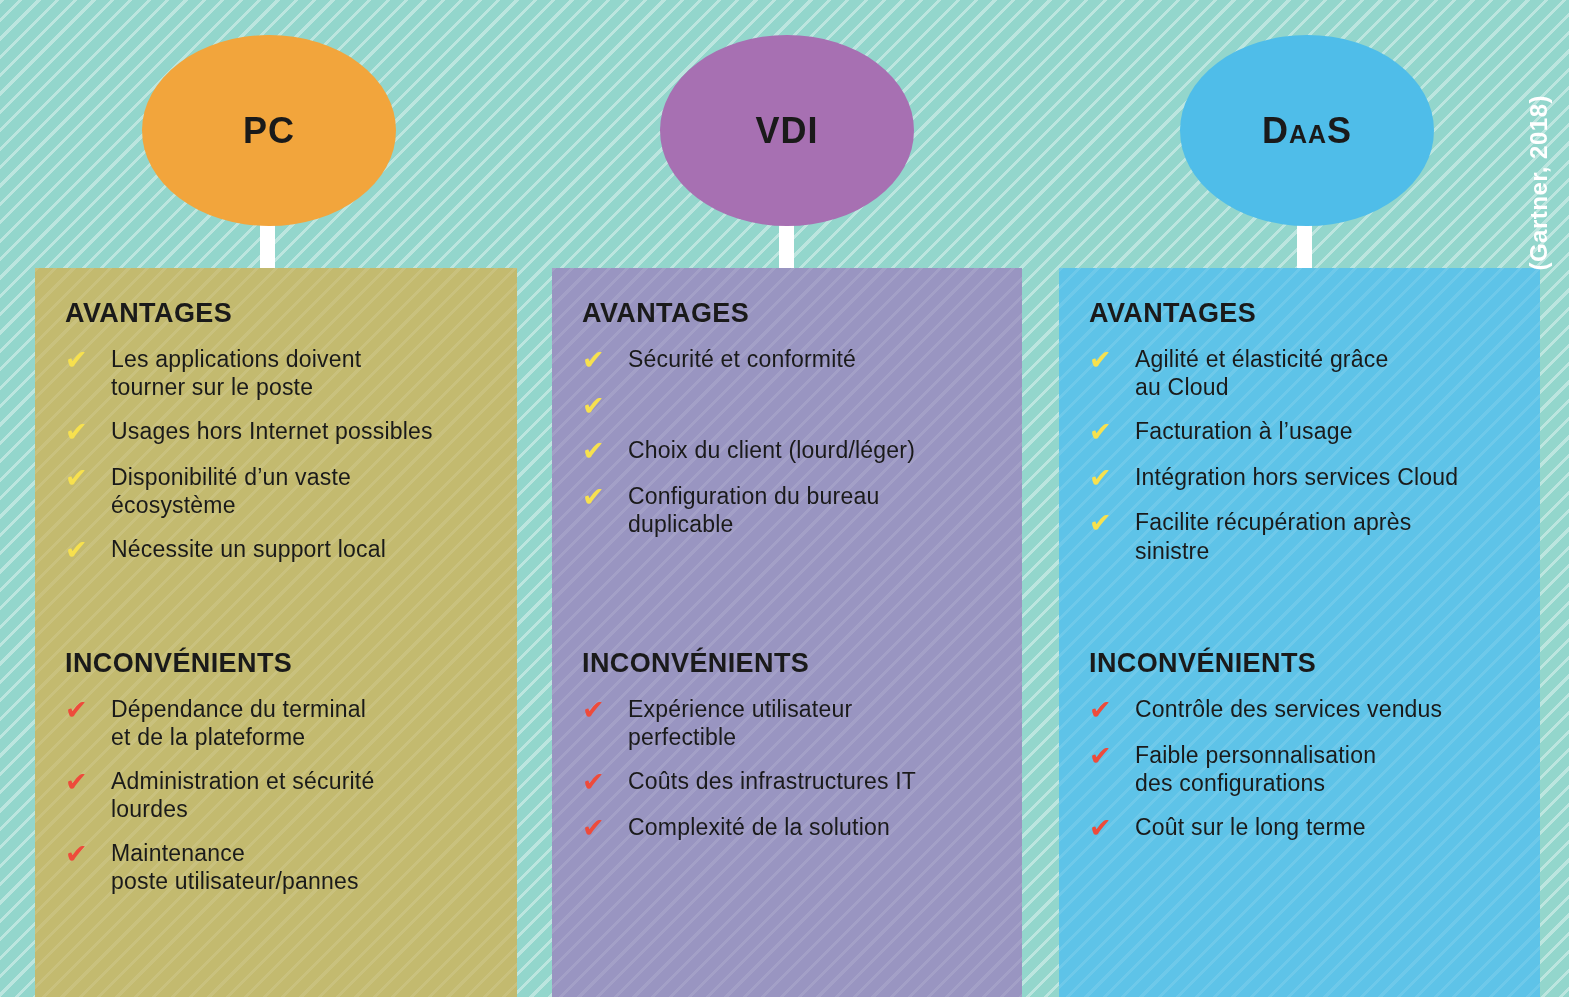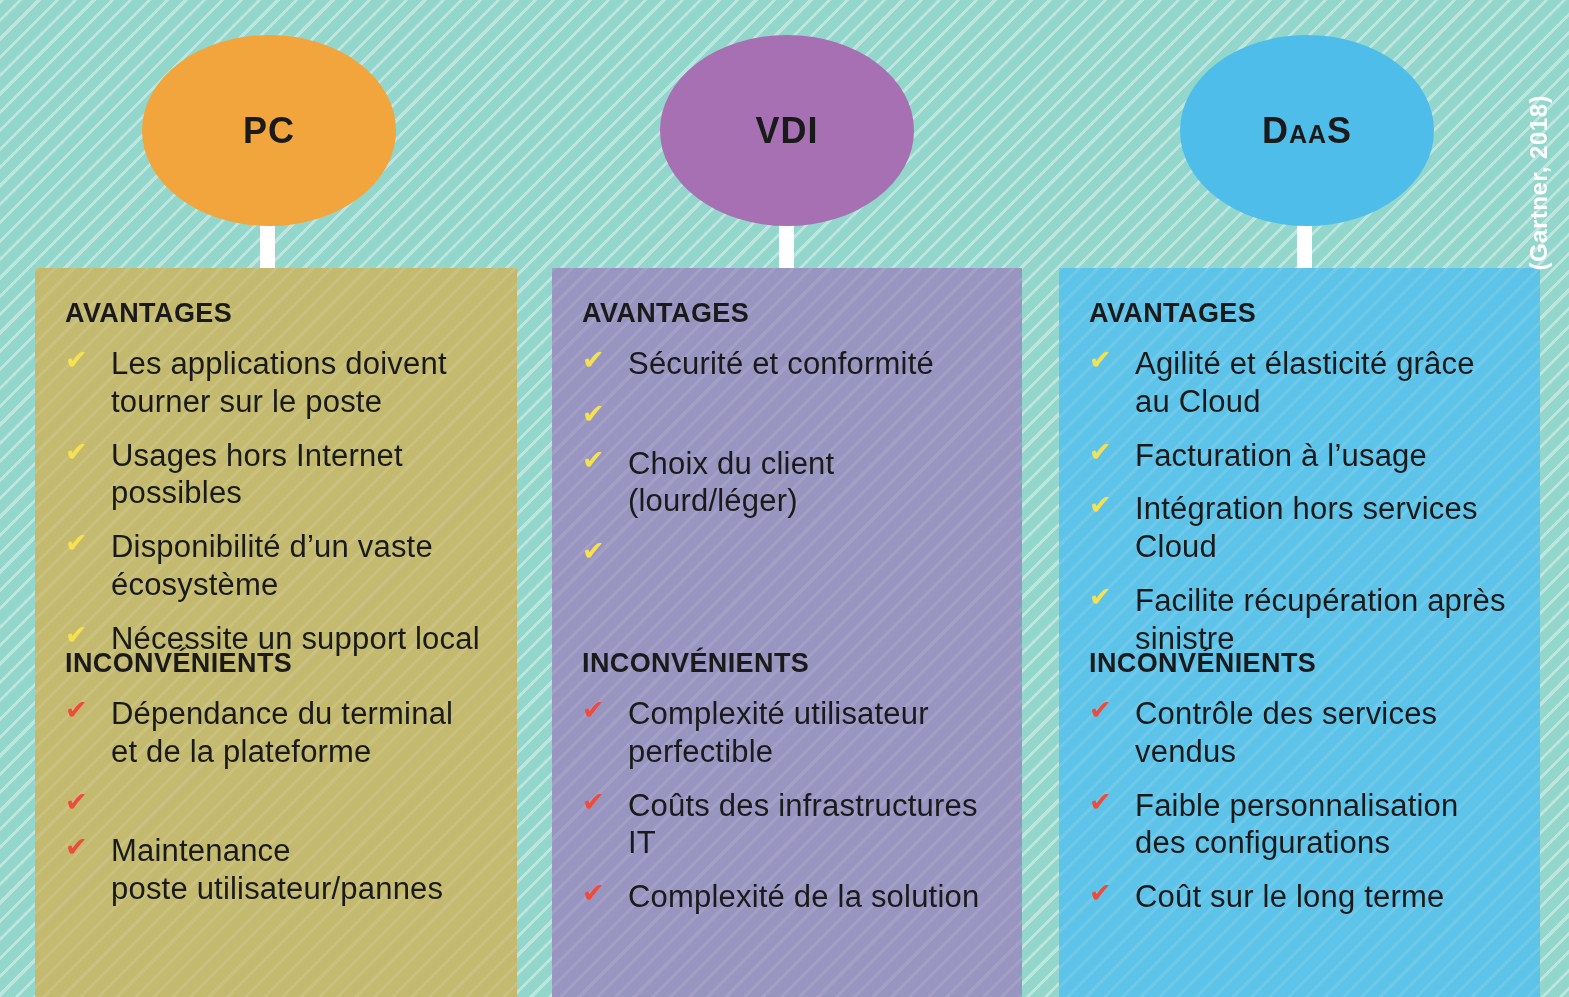--- a/index.html
+++ b/index.html
@@ -54,21 +54,21 @@
   .items{ display:flex; flex-direction:column; gap:16px; }
   .item{ display:flex; gap:13px; align-items:flex-start; }
   .check{
     font-family:"DejaVu Sans", sans-serif;
     font-size:27px; line-height:1.1; width:33px; flex:0 0 auto;
     font-weight:bold;
   }
   .check-adv{ color:#F7E14E; }
   .check-dis{ color:#EE4B3B; }
   .item-text{
-    font-size:31px; line-height:1.22; color:#1A1A1A;
+    font-size:23px; line-height:1.22; color:#1A1A1A;
     white-space:pre-line; letter-spacing:0.2px;
   }
   
   .source{
     position:absolute; top:95px; right:16px;
     writing-mode:vertical-rl; transform:rotate(180deg);
     font-weight:bold; font-size:24px; color:#FFFFFF;
     letter-spacing:0.5px; z-index:3;
   }
 </style>
@@ -108,20 +108,22 @@
     <div class="section section-dis">
       <div class="section-title">INCONVÉNIENTS</div>
       <div class="items">
         <div class="item">
           <span class="check check-dis">✔</span>
           <span class="item-text">Dépendance du terminal
 et de la plateforme</span>
         </div>
         <div class="item">
           <span class="check check-dis">✔</span>
+          <span class="item-text">Administration et sécurité
+lourdes</span>
         </div>
         <div class="item">
           <span class="check check-dis">✔</span>
           <span class="item-text">Maintenance
 poste utilisateur/pannes</span>
         </div>
       </div>
     </div>
   </div>
 
@@ -139,29 +141,31 @@
         </div>
         <div class="item">
           <span class="check check-adv">✔</span>
         </div>
         <div class="item">
           <span class="check check-adv">✔</span>
           <span class="item-text">Choix du client (lourd/léger)</span>
         </div>
         <div class="item">
           <span class="check check-adv">✔</span>
+          <span class="item-text">Configuration du bureau
+duplicable</span>
         </div>
       </div>
     </div>
     <div class="section section-dis">
       <div class="section-title">INCONVÉNIENTS</div>
       <div class="items">
         <div class="item">
           <span class="check check-dis">✔</span>
-          <span class="item-text">Complexité utilisateur
+          <span class="item-text">Expérience utilisateur
 perfectible</span>
         </div>
         <div class="item">
           <span class="check check-dis">✔</span>
           <span class="item-text">Coûts des infrastructures IT</span>
         </div>
         <div class="item">
           <span class="check check-dis">✔</span>
           <span class="item-text">Complexité de la solution</span>
         </div>

